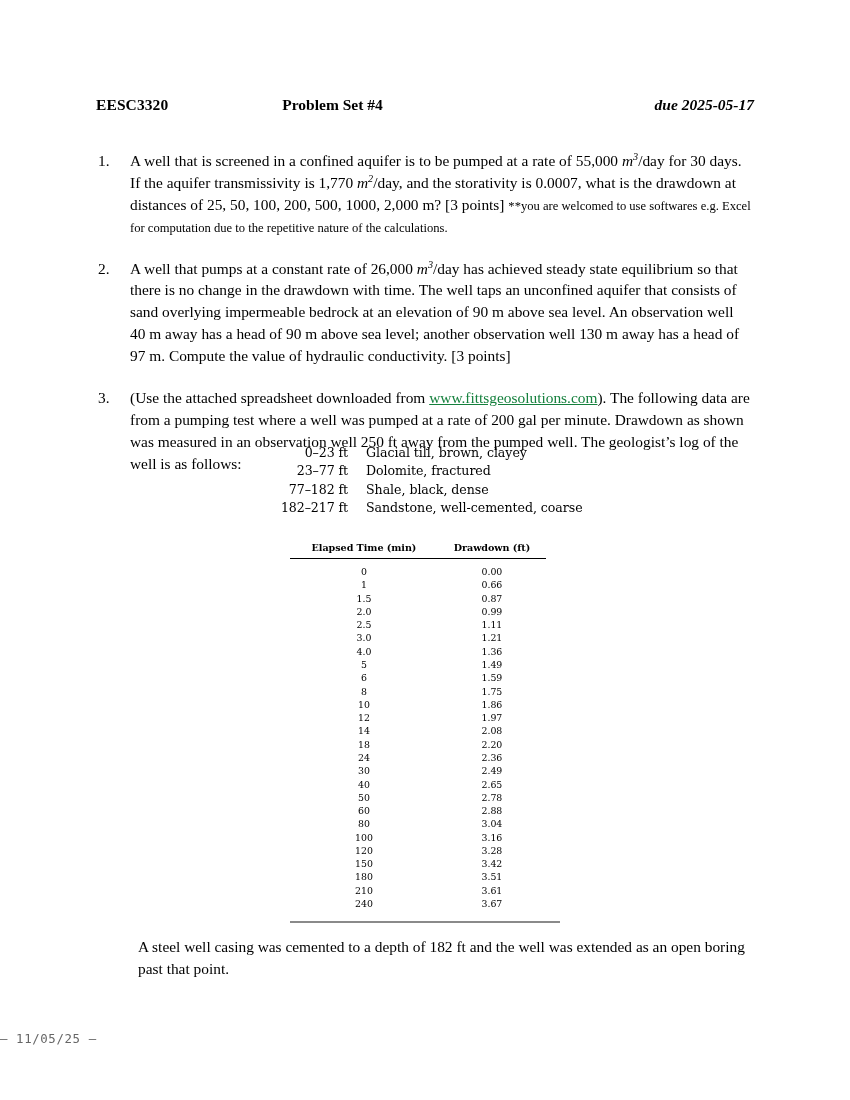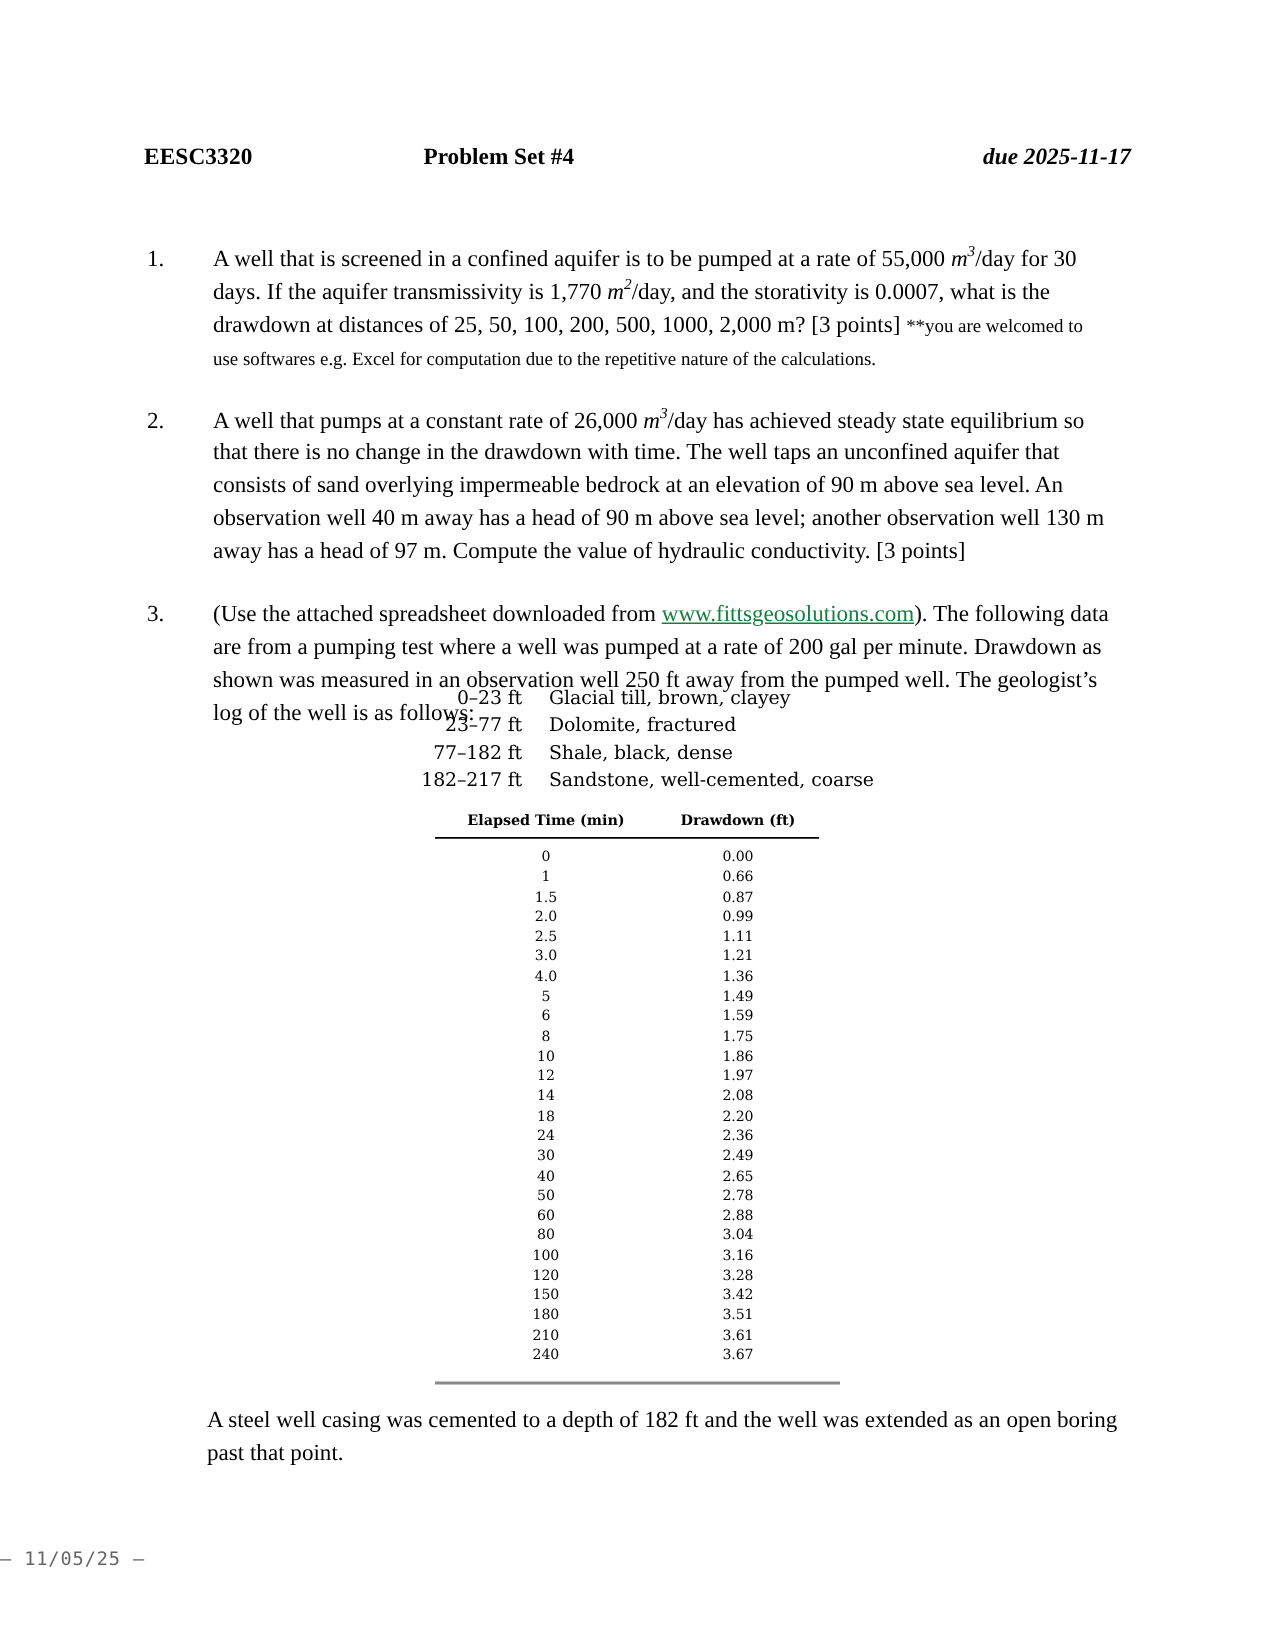--- a/index.html
+++ b/index.html
@@ -65,21 +65,21 @@
     text-align: left;
   }
   .problem .num {
     position: absolute;
     left: 2px;
     top: 0;
     width: 22px;
     text-align: left;
   }
   .problem p {
-    margin: 16px;
+    margin: 4px;
   }
   .small-note {
     font-size: 12.6px;
   }
   .mvar {
     font-style: italic;
   }
   sup {
     font-size: 0.66em;
     vertical-align: super;
@@ -91,21 +91,20 @@
 
   
   .geo-log {
     position: absolute;
     left: 248px;
     top: 444px;
     font-family: "DejaVu Serif", serif;
     font-size: 12.6px;
     line-height: 1.46;
     border-collapse: collapse;
-    margin-top: 12px;
   }
   .geo-log td {
     padding: 0;
     white-space: nowrap;
   }
   .geo-log td.depth {
     text-align: right;
     width: 100px;
     padding-right: 18px;
     letter-spacing: -0.1px;
@@ -181,21 +180,21 @@
   }
 </style>
 </head>
 <body>
 
 <div class="page">
 
   <div class="doc-header">
     <span class="course">EESC3320</span>
     <span class="title">Problem Set #4</span>
-    <span class="due">due 2025-11-17</span>
+    <span class="due">due 2025-05-17</span>
   </div>
 
   <div class="problems">
 
     <div class="problem">
       <span class="num">1.</span>
       <p><span>A well that is screened in a confined aquifer is to be pumped at a rate of 55,000 </span><span class="mvar">m</span><sup class="mvar">3</sup><span>/day for 30 days. If the aquifer transmissivity is 1,770 </span><span class="mvar">m</span><sup class="mvar">2</sup><span>/day, and the storativity is 0.0007, what is the drawdown at distances of 25, 50, 100, 200, 500, 1000, 2,000 m? [3 points] </span><span class="small-note">**you are welcomed to use softwares e.g. Excel for computation due to the repetitive nature of the calculations.</span></p>
     </div>
 
     <div class="problem">

